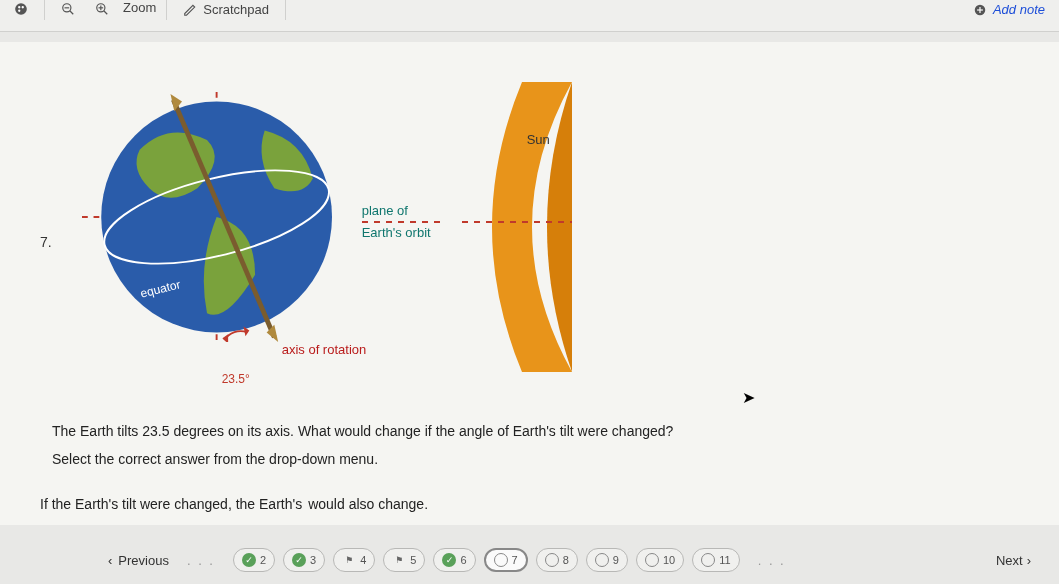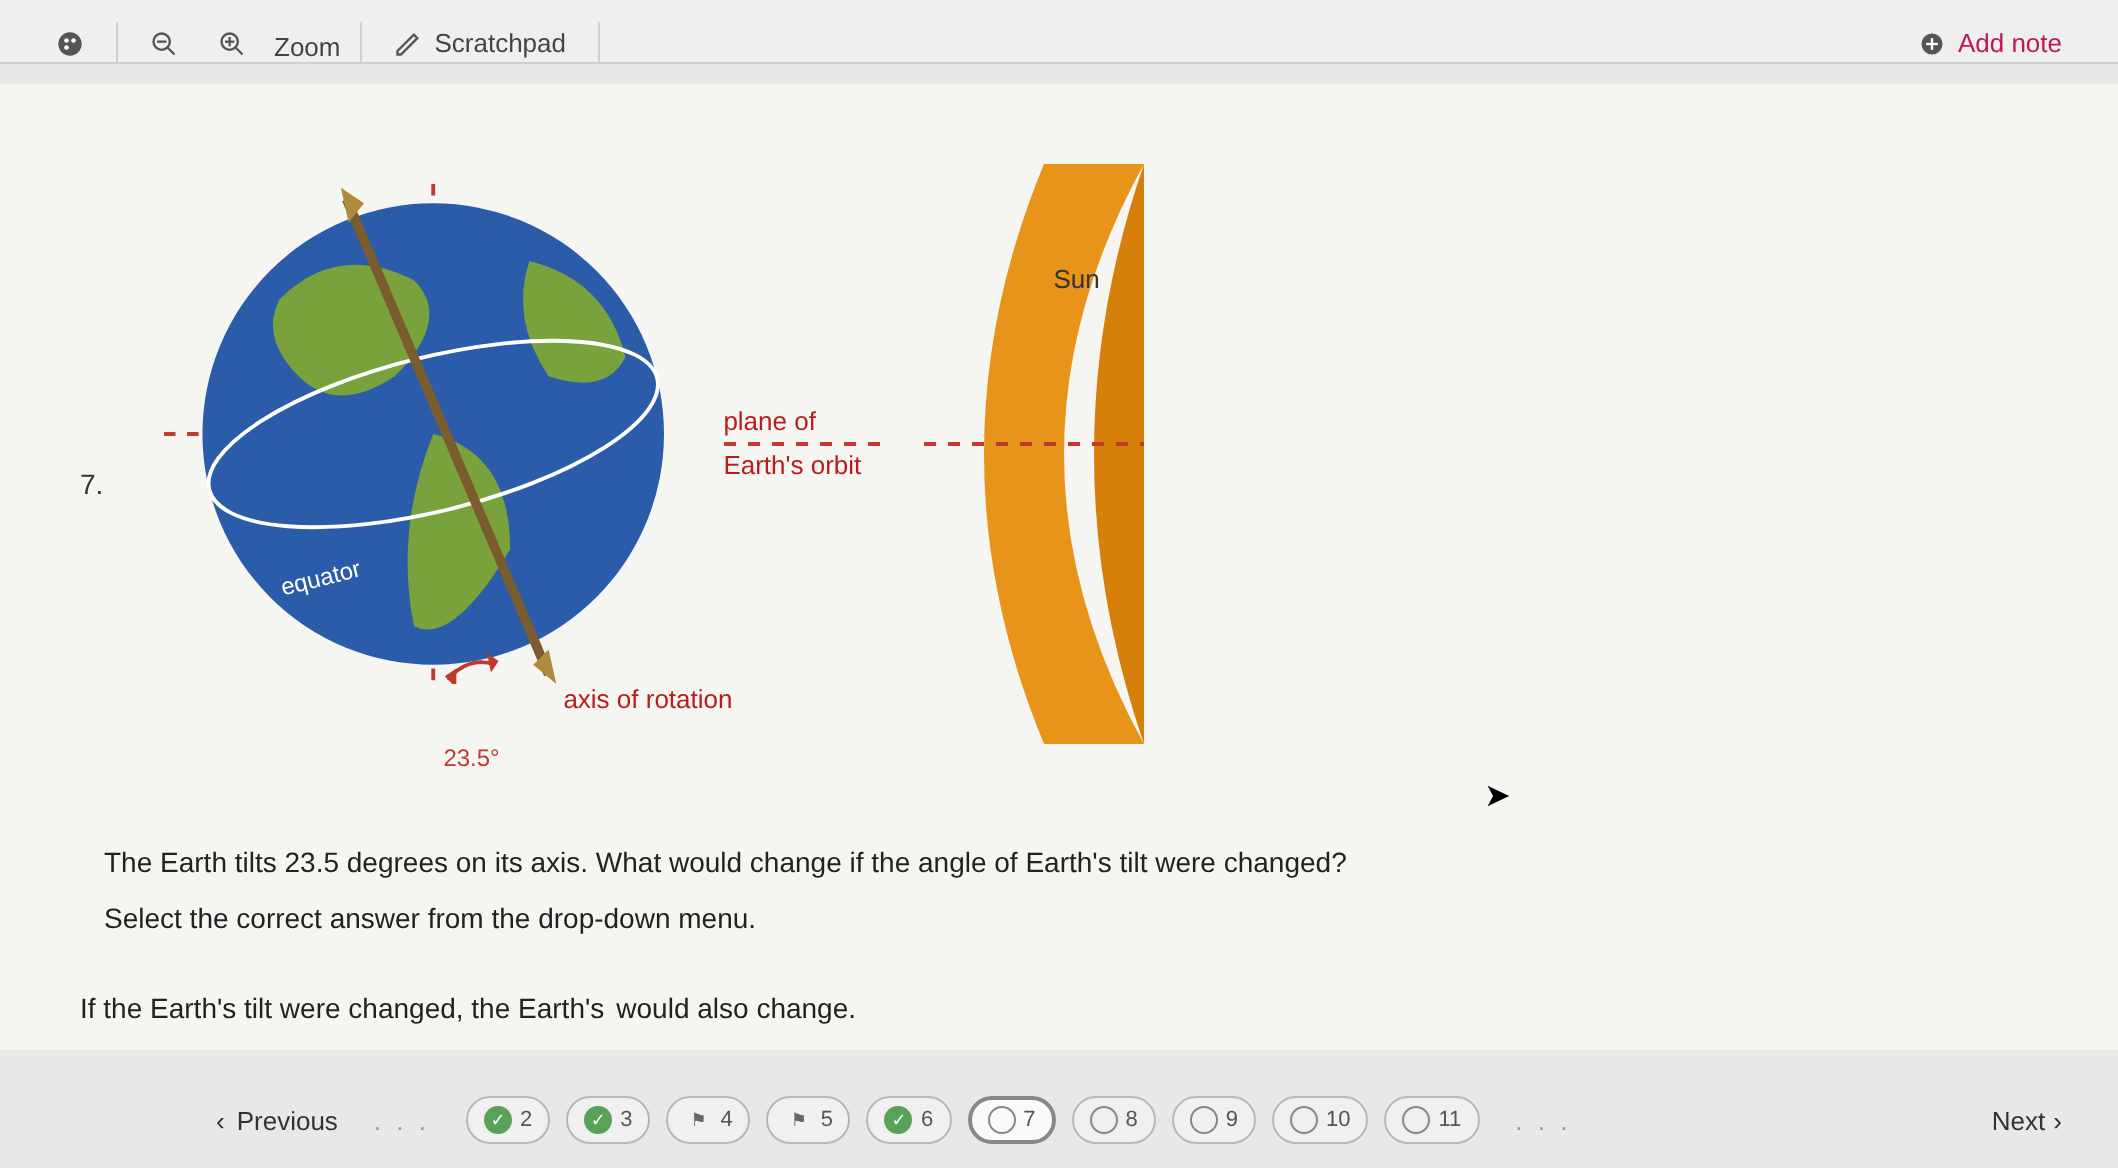--- a/index.html
+++ b/index.html
@@ -10,41 +10,41 @@
     height: 584px;
     overflow: hidden;
     color: #333;
     position: relative;
   }
   .topbar {
     height: 32px;
     background: #efefed;
     border-bottom: 1px solid #d0d0ce;
     display: flex;
-    align-items: flex-end;
-    padding: 0 22px;
+    align-items: flex-start;
+    padding: 0 8px;
     gap: 8px;
     font-size: 13px;
     color: #444;
   }
   .topbar .sep { width:1px; height:20px; background:#d0d0ce; margin:0 2px;}
   .topbar .item { display:flex; align-items:center; gap:6px; padding:2px 6px; cursor:pointer;}
   .topbar .right { margin-left:auto; display:flex; align-items:center; gap:6px;}
   .icon-svg { width:14px; height:14px; }
   .content {
     background: #f5f5f2;
     position: absolute;
     top: 42px; left:0; right:0;
     padding: 40px 60px 10px 40px;
   }
   .qrow { display:flex; align-items:flex-start; gap:10px;}
   .qnum { font-size:14px; color:#333; margin-top:152px;}
   .figure { position:relative; width:600px; height:320px;}
   .earth { position:absolute; left:20px; top:10px; width:250px; height:250px;}
-  .orbit-text { position:absolute; left:300px; top:120px; font-size:13px; color:#b91c1c; line-height:1.4; text-align:left;}
+  .orbit-text { position:absolute; left:300px; top:120px; font-size:13px; color:#0f766e; line-height:1.4; text-align:left;}
   .sun-svg { position:absolute; left:400px; top:0; width:110px; height:290px;}
   .sun-label { position:absolute; left:465px; top:50px; font-size:13px; color:#333;}
   .axis-label { position:absolute; left:220px; top:260px; font-size:13px; color:#b91c1c;}
   .angle-label { position:absolute; left:160px; top:290px; font-size:12px; color:#c0392b;}
   .equator-label { position:absolute; left:78px; top:200px; font-size:12px; color:#fff; transform:rotate(-14deg);}
   .question-text { margin-top: 18px; font-size:14px; color:#222; line-height:1.6;}
   .question-text p { margin: 6px 12px;}
   .answer-line { display:flex; align-items:center; gap:6px; flex-wrap:wrap; margin-top:22px; font-size:14px;}
   .dropdown { color:#888; font-style:italic; border-bottom:1px solid #999; padding:0 4px 2px 4px; cursor:pointer; display:inline-flex; align-items:center; gap:4px;}
   .dropdown .caret { font-size:10px; font-style:normal;}
@@ -113,21 +113,21 @@
     <span>Scratchpad</span>
   </span>
   <span class="sep"></span>
   <span class="right">
     <span class="item">
       <svg class="icon-svg" viewBox="0 0 24 24">
           <circle cx="12" cy="12" r="9" fill="#555"></circle>
           <line x1="7" y1="12" x2="17" y2="12" stroke="#fff" stroke-width="2"></line>
           <line x1="12" y1="7" x2="12" y2="17" stroke="#fff" stroke-width="2"></line>
         </svg>
-      <span style="color:#be185d;">Add note</span>
+      <span style="color:#1d4ed8;font-style:italic;">Add note</span>
     </span>
   </span>
 </div>
 
 <div class="content">
   <div class="qrow">
     <div class="qnum">7.</div>
     <div class="figure">
 
       <svg class="earth" viewBox="0 0 260 260">

